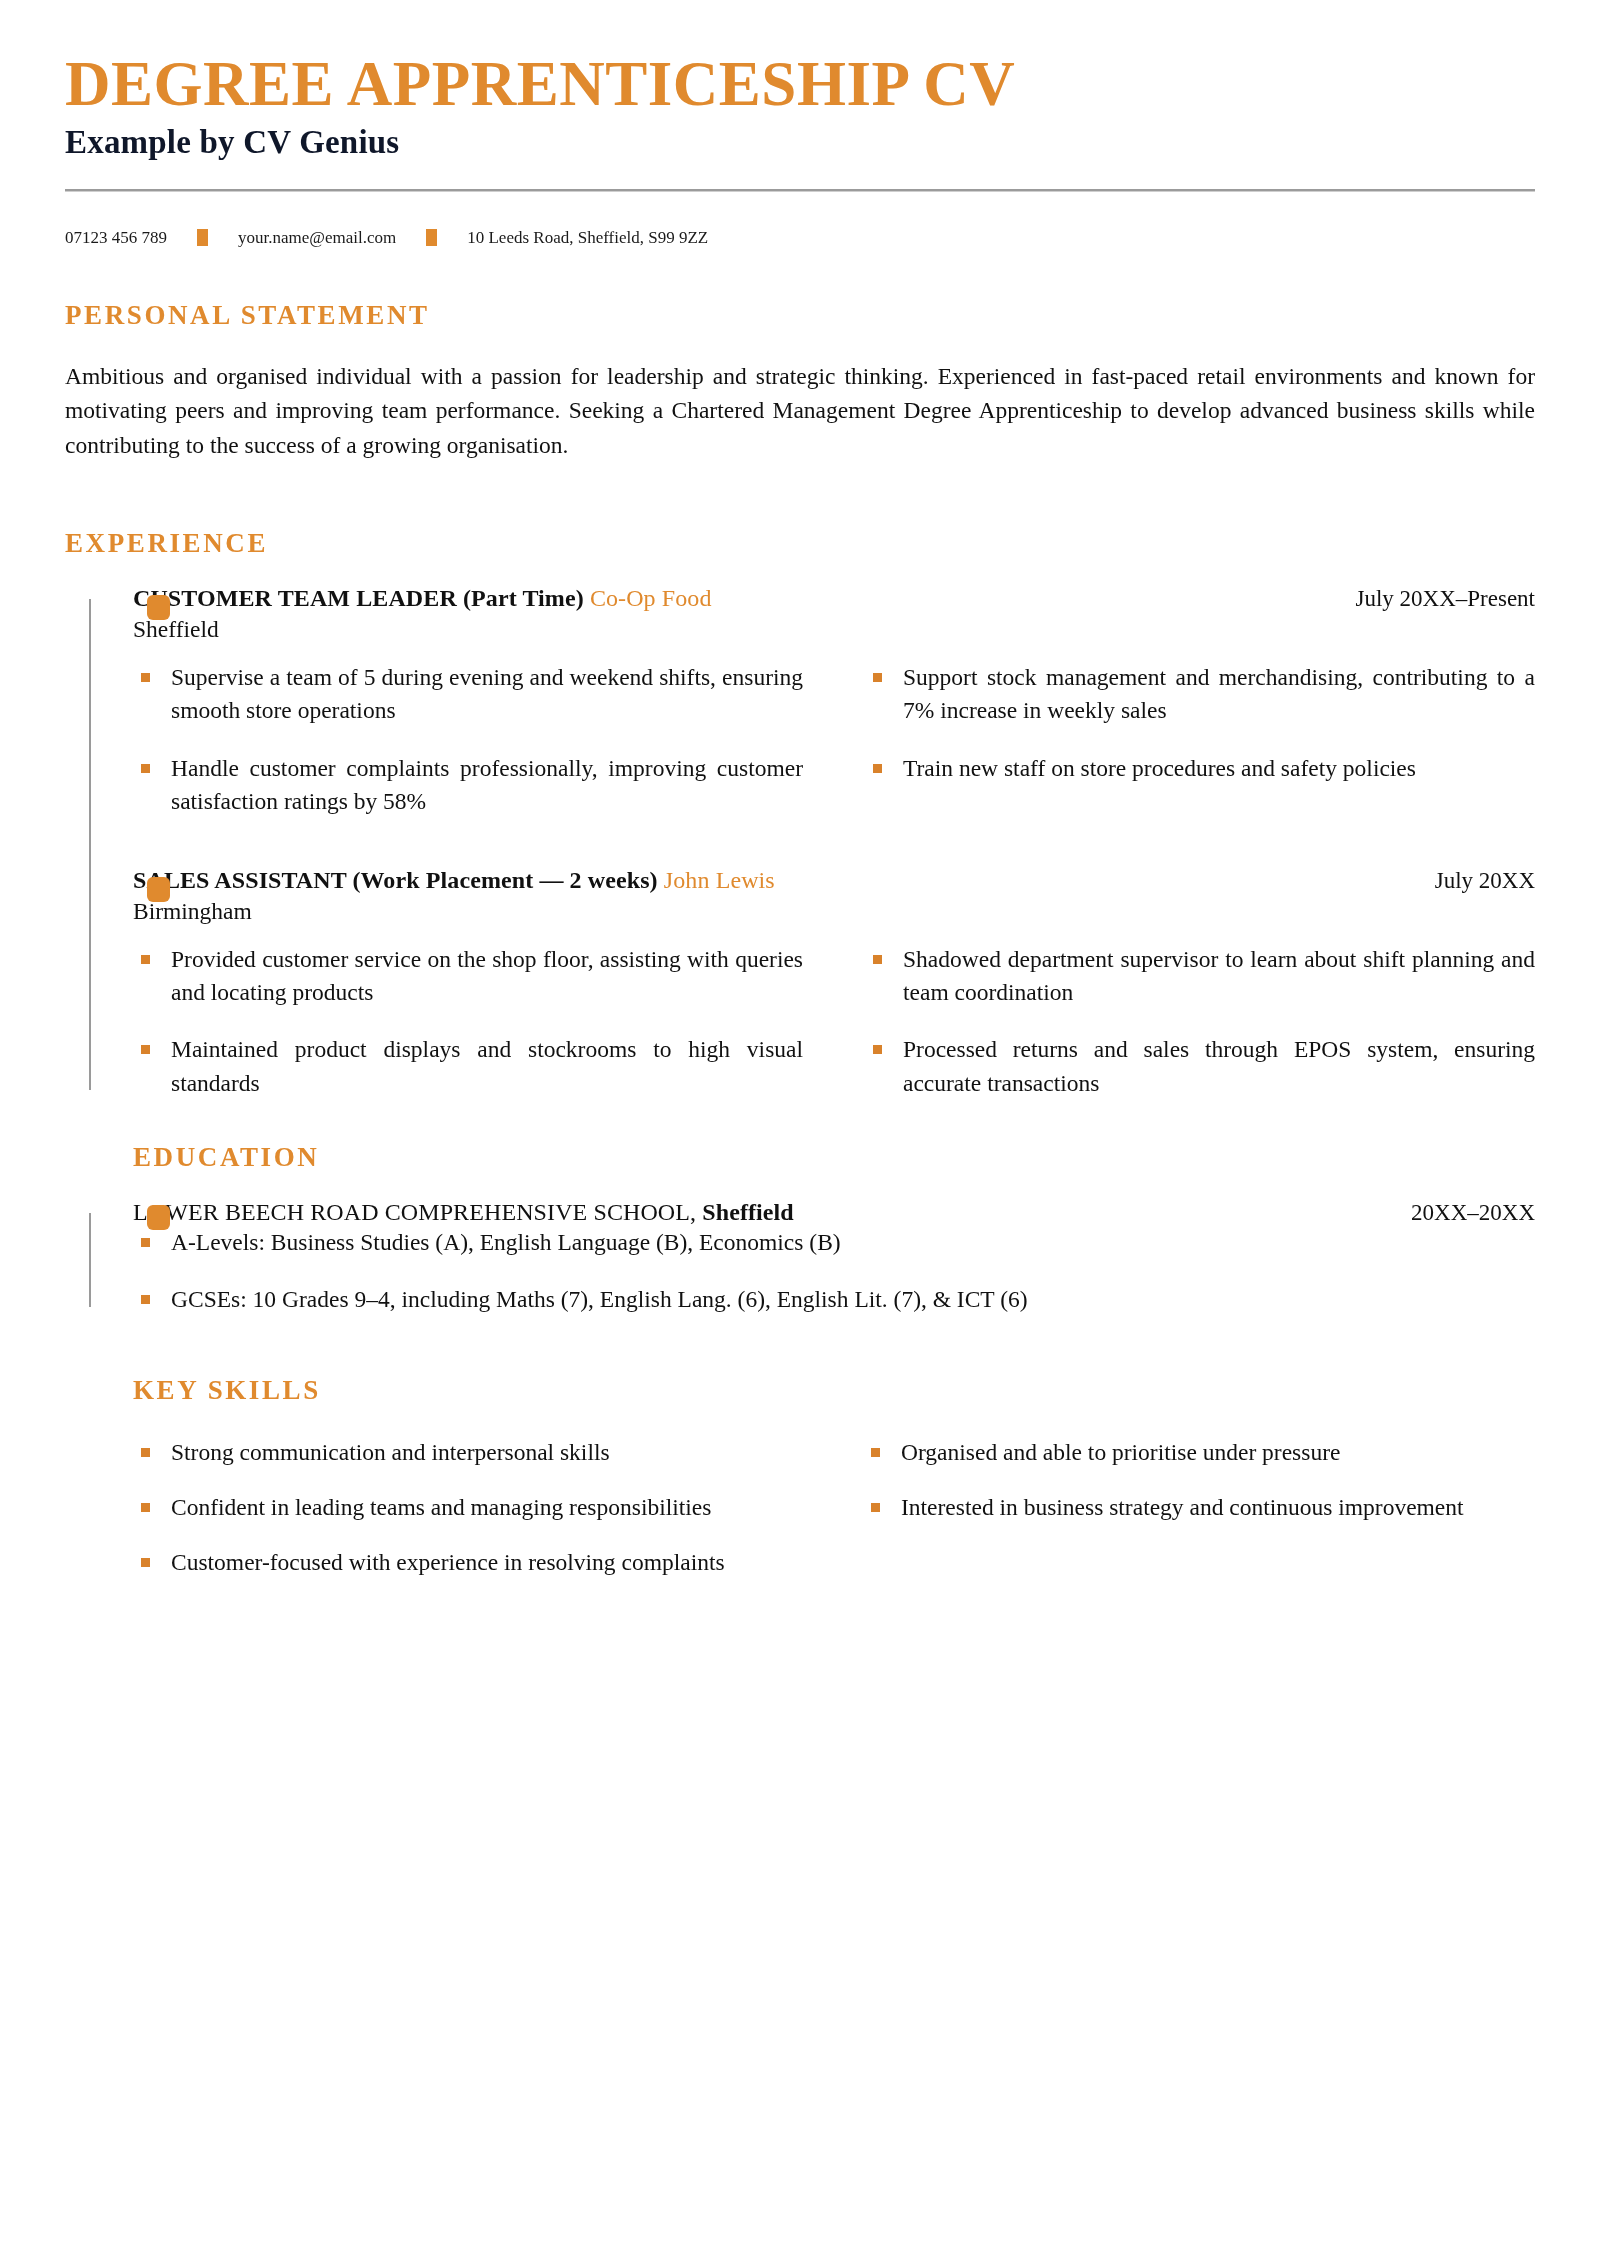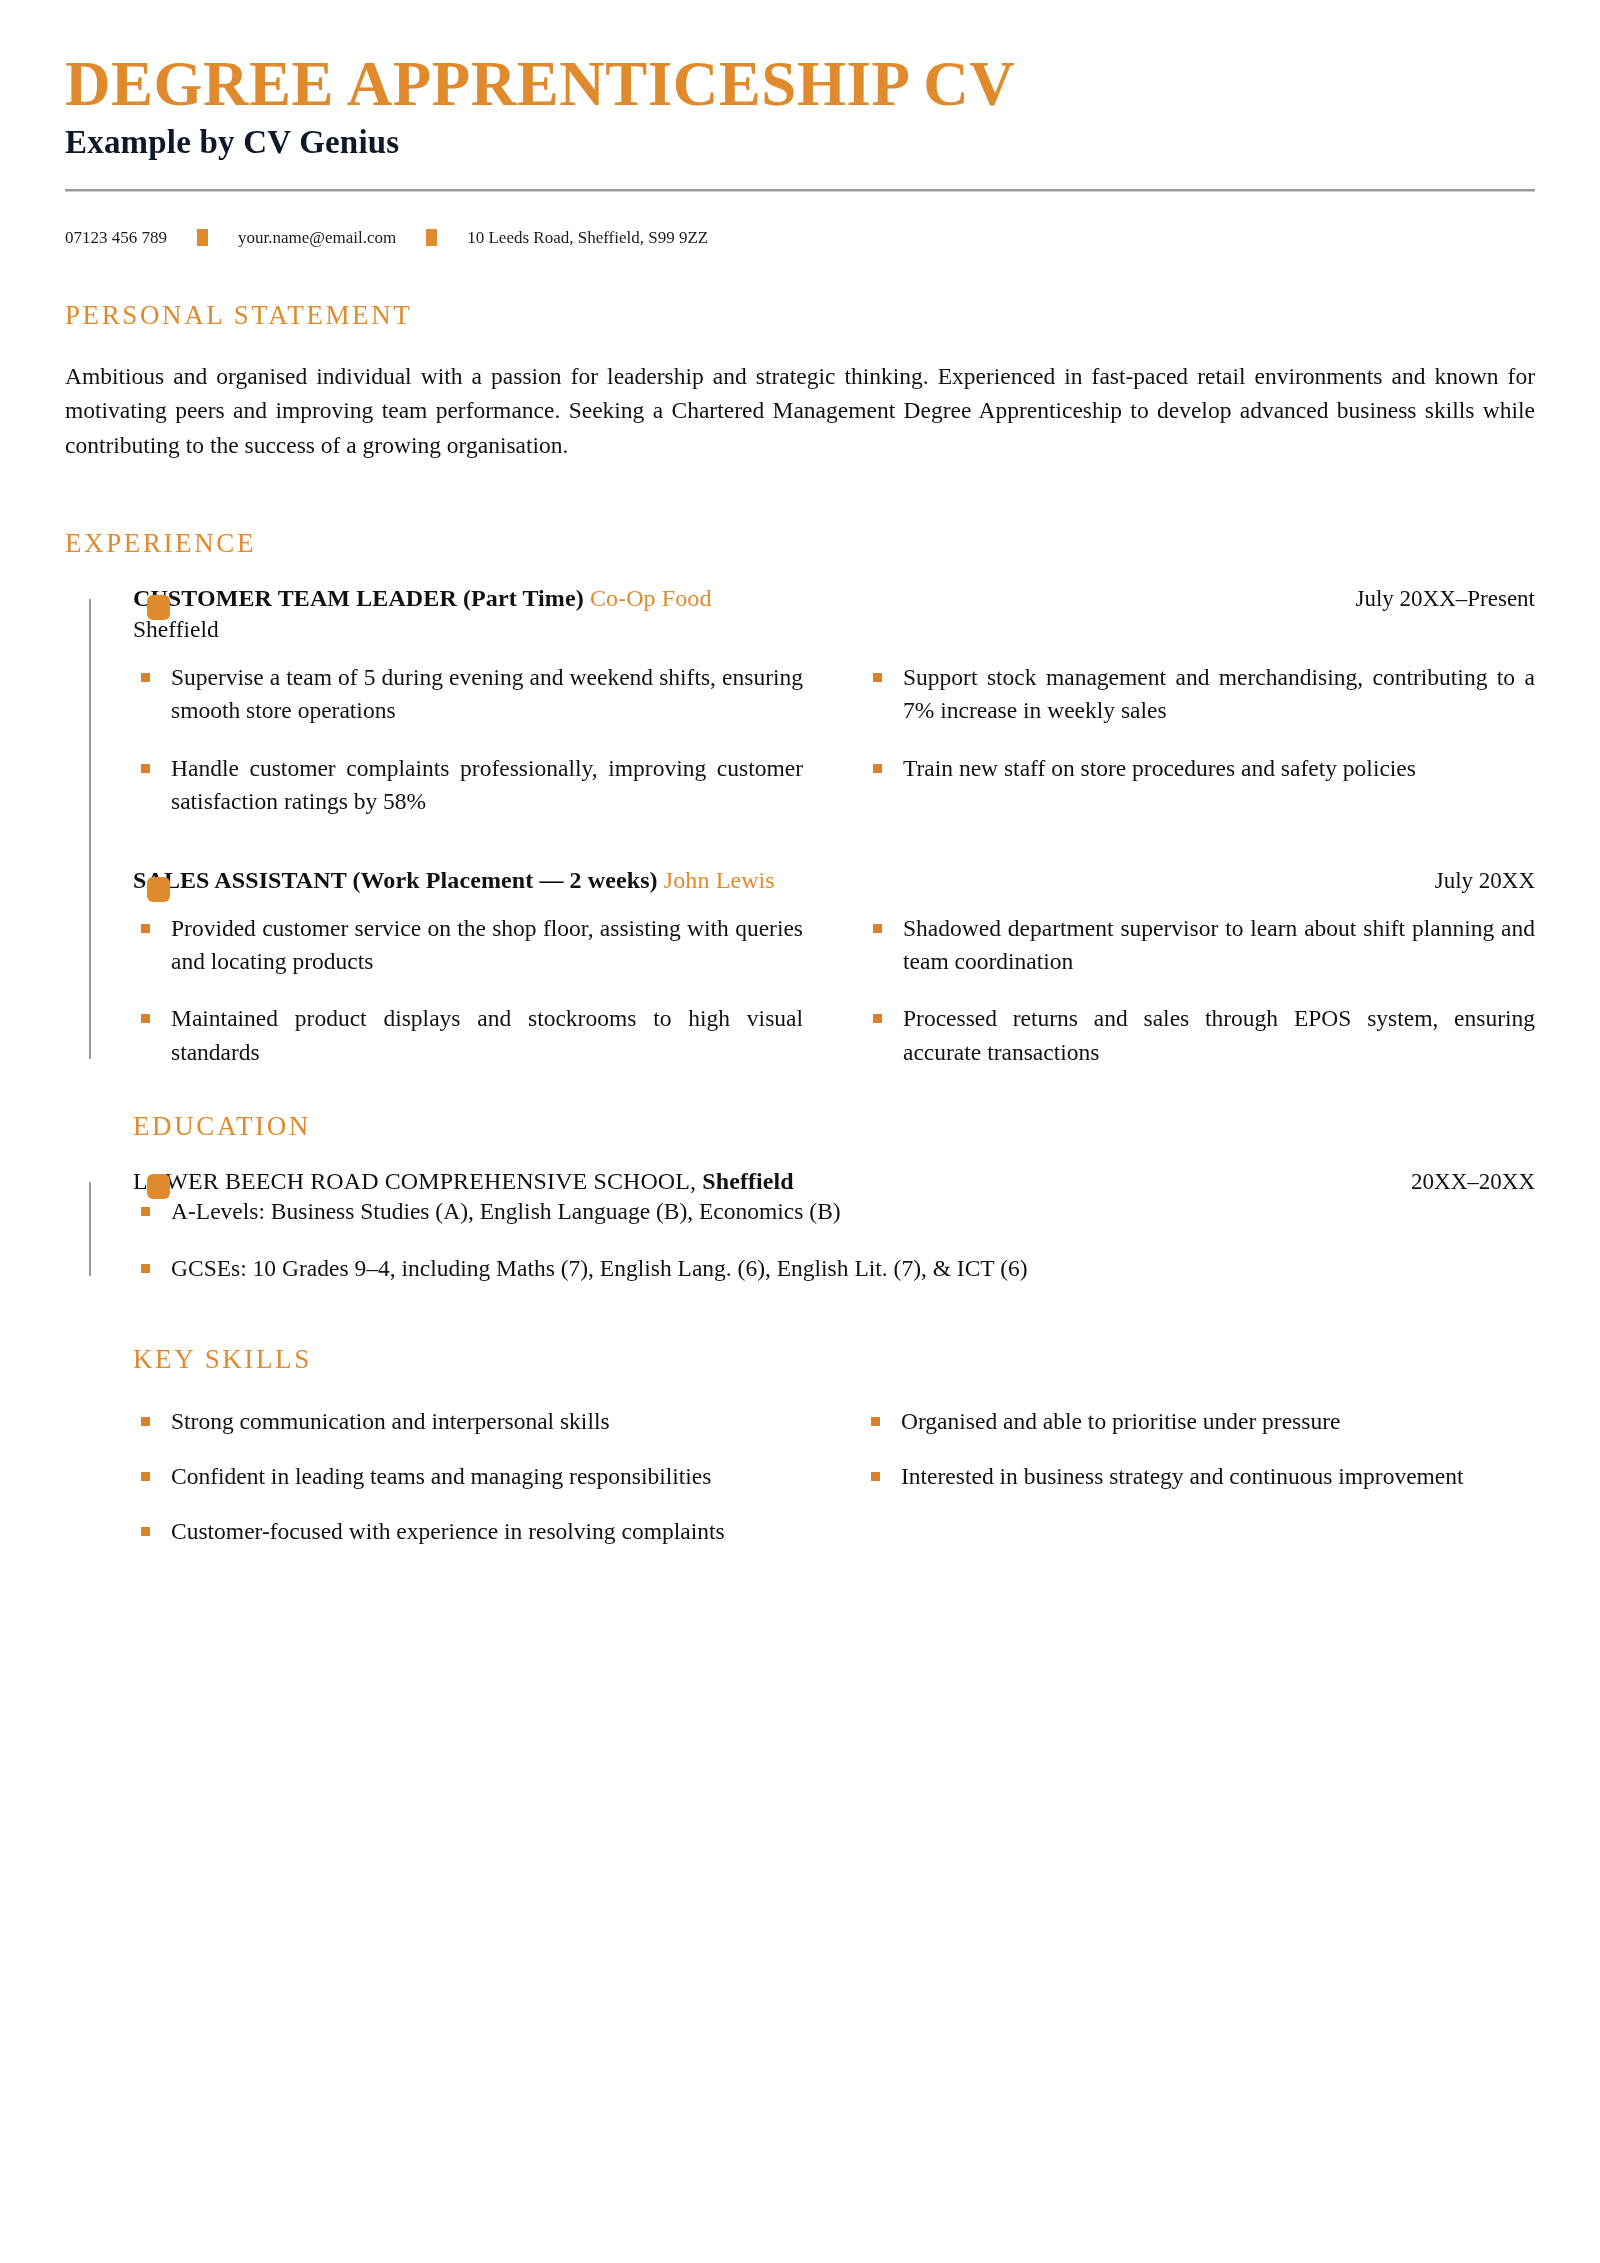--- a/index.html
+++ b/index.html
@@ -71,21 +71,21 @@
     background: #E08A2E;
     margin: 0 30px;
     flex: none;
   }
 
   
   .section-head {
     font-size: 27px;
     color: #E08A2E;
     letter-spacing: 2.6px;
-    font-weight: normal;
+    font-weight: bold;
     text-transform: uppercase;
     margin: 0;
   }
   .sec-personal { margin-top: 52px; }
   .sec-experience { margin-top: 66px; }
   .sec-education  { margin-top: 42px; margin-left: 68px; }
   .sec-skills     { margin-top: 58px; margin-left: 68px; }
 
   
   .statement {
@@ -245,20 +245,21 @@
       </div>
 
       <div class="entry">
         <span class="tl-marker" style="top:10px"></span>
         <div class="entry-head">
           <div class="entry-role">
             <span>SALES ASSISTANT (Work Placement — 2 weeks) </span><span class="entry-company">John Lewis</span>
           </div>
           <div class="entry-date">July 20XX</div>
         </div>
+        <div class="entry-location">Birmingham</div>
 
         <div class="bullet-cols">
           <div class="bullet-col">
             <ul class="bullets">
               <li>Provided customer service on the shop floor, assisting with queries and locating products</li>
               <li>Maintained product displays and stockrooms to high visual standards</li>
             </ul>
           </div>
           <div class="bullet-col">
             <ul class="bullets">

